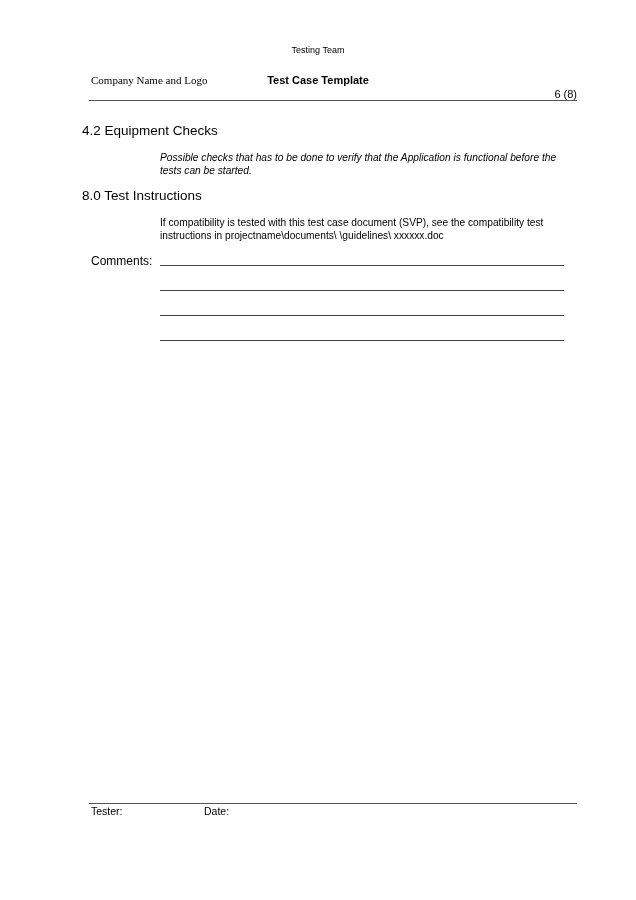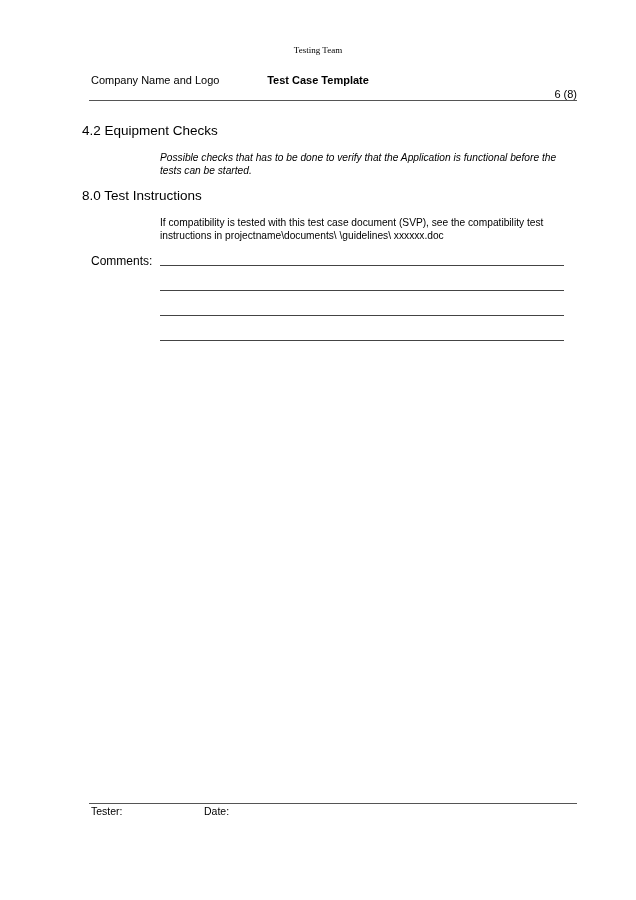--- a/index.html
+++ b/index.html
@@ -1,21 +1,21 @@
 <!DOCTYPE html>
 <html><head>
   <meta charset="utf-8">
   <style>
     html, body { margin: 0; padding: 0; background: #ffffff; }
     body { width: 636px; height: 900px; position: relative; overflow: hidden;
            font-family: "Liberation Sans", sans-serif; color: #000; }
     .abs { position: absolute; white-space: nowrap; }
-    .team { left: 0; width: 636px; text-align: center; top: 45px; font-size: 9px; font-family: Liberation Serif, serif; }
+    .team { left: 0; width: 636px; text-align: center; top: 45px; font-size: 9px; }
     .title { left: 0; width: 636px; text-align: center; top: 74px; font-size: 11px; font-weight: bold; }
-    .company { left: 91px; top: 74px; font-size: 11px; }
+    .company { left: 91px; top: 74px; font-size: 11px; font-family: Liberation Serif, serif; }
     .pagenum { right: 59px; top: 88px; font-size: 11px; }
     .hline { position: absolute; background: #555; height: 1px; }
     .h2 { left: 82px; font-size: 13.5px; font-weight: normal; }
     .para { left: 160px; font-size: 10.2px; line-height: 12.5px; white-space: normal; width: 420px; }
     .italic { font-style: italic; }
     .comments-label { left: 91px; top: 254px; font-size: 12px; }
     .comment-line { position: absolute; left: 160px; width: 404px; height: 1px; background: #444; }
     .footer-label { top: 805px; font-size: 10.5px; }
   </style>
 </head>

